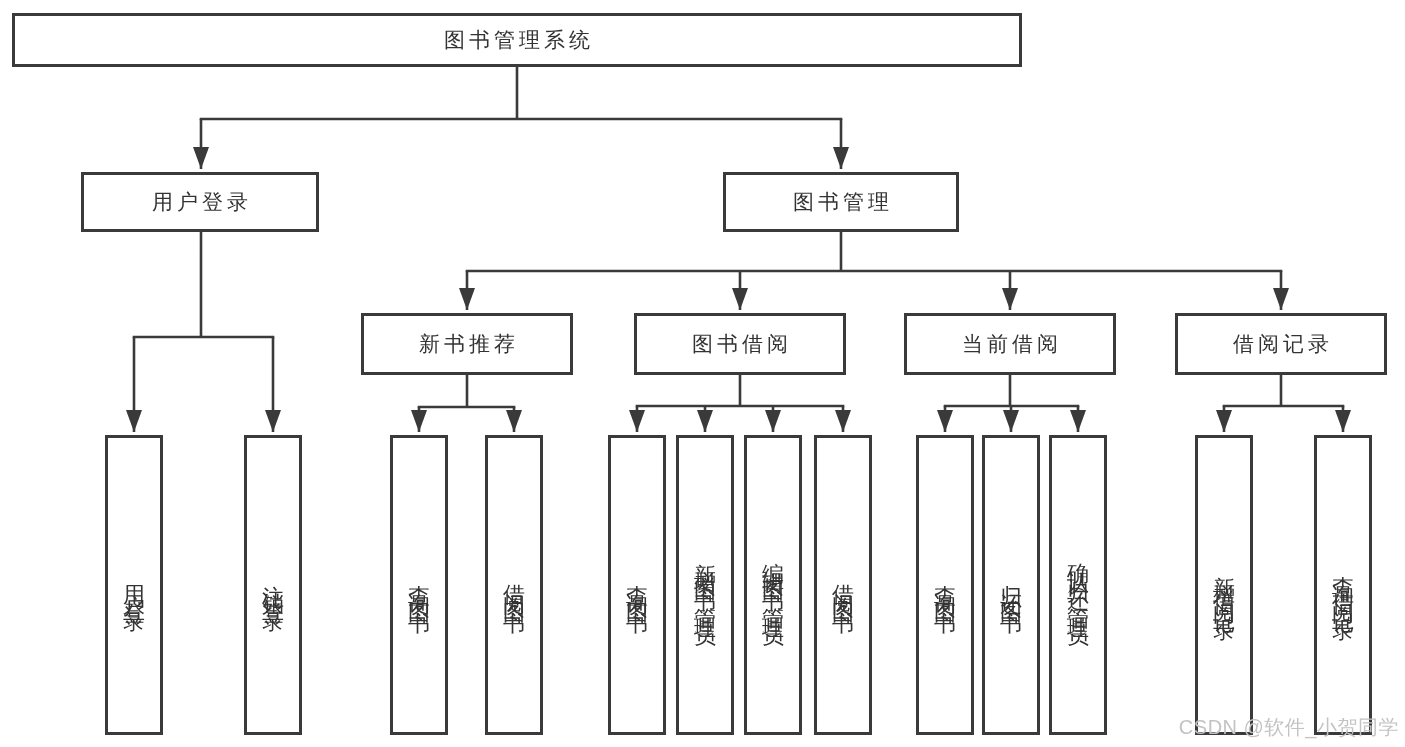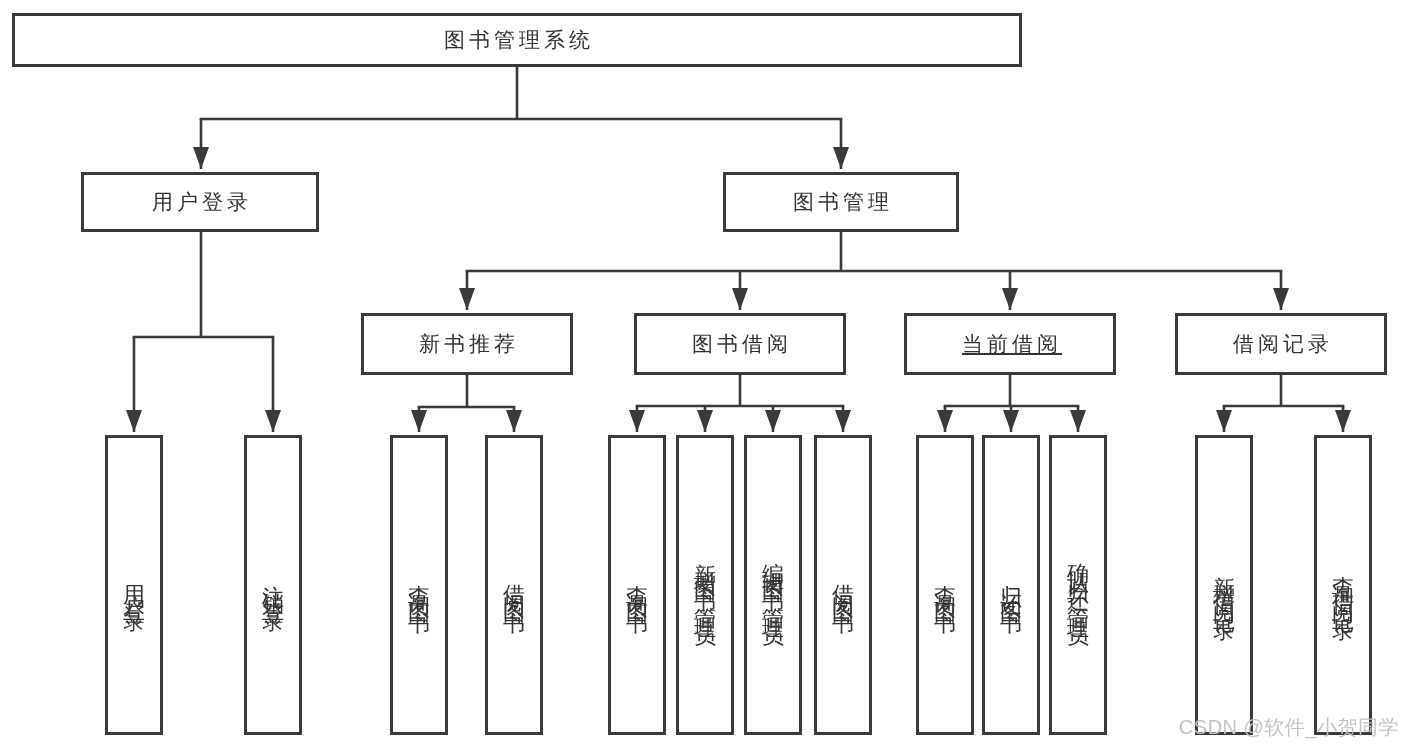--- a/index.html
+++ b/index.html
@@ -137,21 +137,21 @@
   <div class="node h-node" style="left:361px; top:313px; width:212px; height:62px;">
     <span class="hlabel">新书推荐</span>
   </div>
 
   <div class="node h-node" style="left:723px; top:172px; width:236px; height:60px;">
     <span class="hlabel">图书管理</span>
   </div>
   <div class="node h-node" style="left:634px; top:313px; width:212px; height:62px;">
     <span class="hlabel">图书借阅</span>
   </div>
-  <div class="node h-node" style="left:904px; top:313px; width:212px; height:62px;text-decoration:underline;">
+  <div class="node h-node" style="left:904px; top:313px; width:212px; height:62px;">
     <span class="hlabel">当前借阅</span>
   </div>
   <div class="node h-node" style="left:1175px; top:313px; width:212px; height:62px;">
     <span class="hlabel">借阅记录</span>
   </div>
 
   <div class="node v-node" style="left:105px; top:435px; width:58px; height:300px;">
     <span class="vlabel">用户登录</span>
   </div>
   <div class="node v-node" style="left:244px; top:435px; width:58px; height:300px;">

